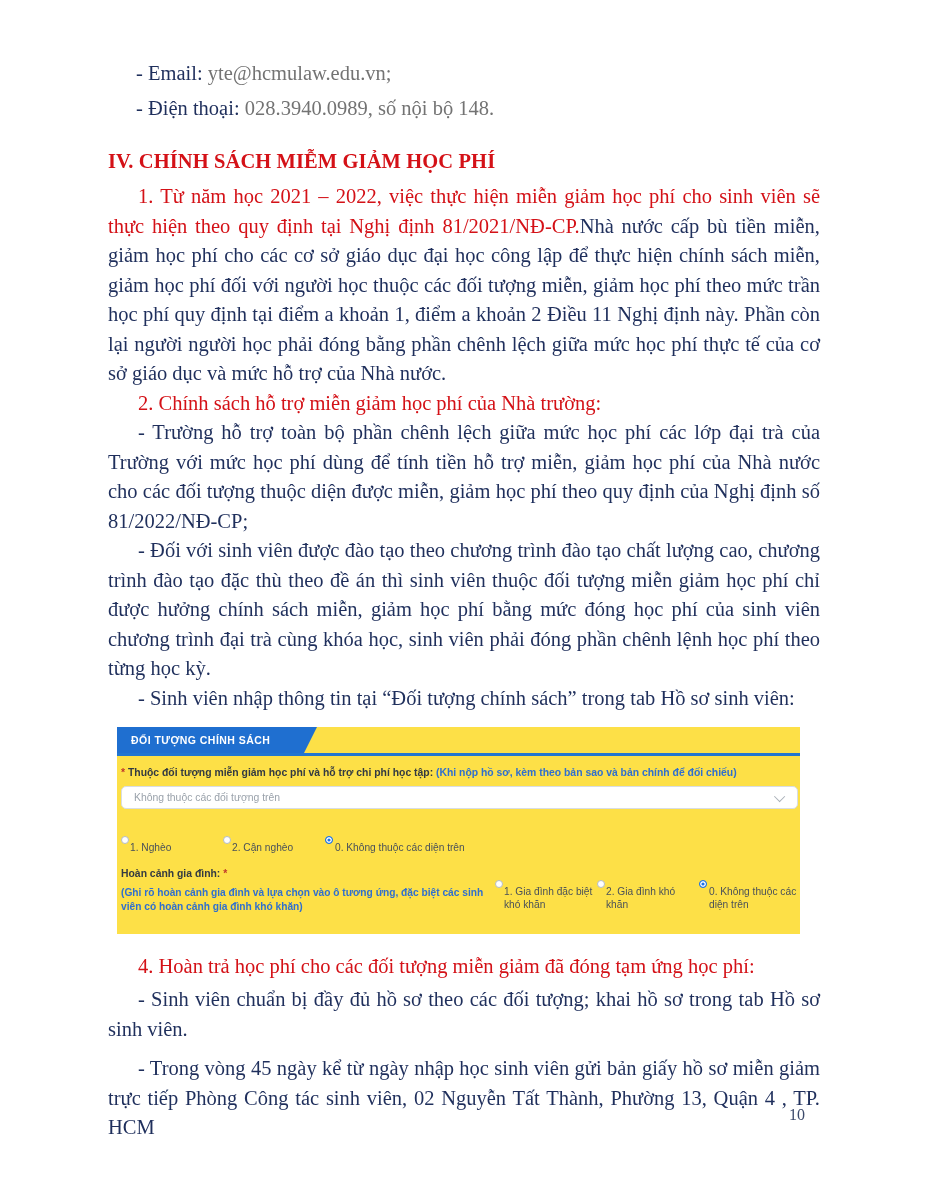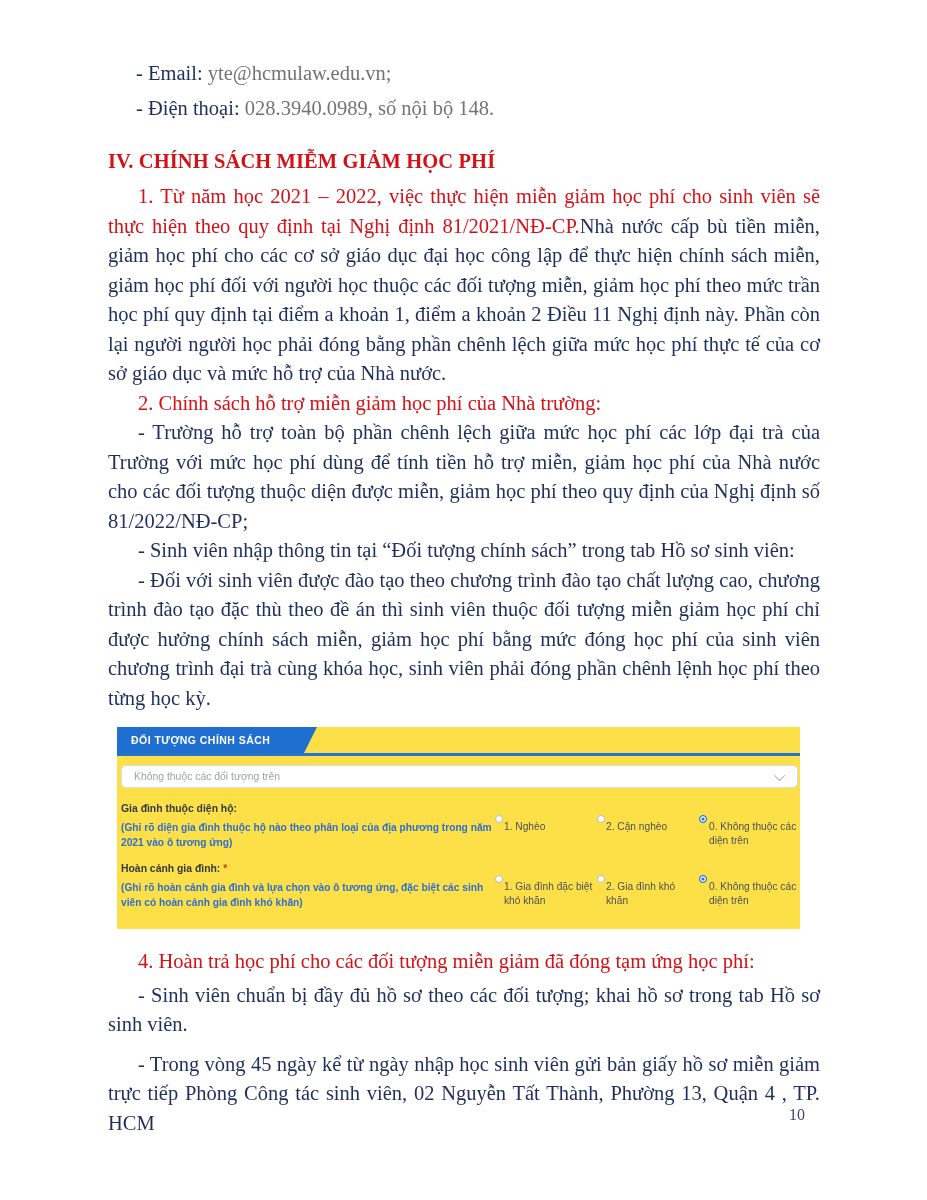--- a/index.html
+++ b/index.html
@@ -240,44 +240,44 @@
     <div class="line indent-dash"><span>- Điện thoại: </span><span class="link-blue">028.3940.0989, số nội bộ 148.</span></div>
 
     <h2 class="section-title">IV. CHÍNH SÁCH MIỄM GIẢM HỌC PHÍ</h2>
 
     <p class="para"><span class="red">1. Từ năm học 2021 – 2022, việc thực hiện miễn giảm học phí cho sinh viên sẽ thực hiện theo quy định tại Nghị định 81/2021/NĐ-CP.</span><span class="navy">Nhà nước cấp bù tiền miễn, giảm học phí cho các cơ sở giáo dục đại học công lập để thực hiện chính sách miễn, giảm học phí đối với người học thuộc các đối tượng miễn, giảm học phí theo mức trần học phí quy định tại điểm a khoản 1, điểm a khoản 2 Điều 11 Nghị định này. Phần còn lại người người học phải đóng bằng phần chênh lệch giữa mức học phí thực tế của cơ sở giáo dục và mức hỗ trợ của Nhà nước.</span></p>
 
     <p class="para-red">2. Chính sách hỗ trợ miễn giảm học phí của Nhà trường:</p>
 
     <p class="para">- Trường hỗ trợ toàn bộ phần chênh lệch giữa mức học phí các lớp đại trà của Trường với mức học phí dùng để tính tiền hỗ trợ miễn, giảm học phí của Nhà nước cho các đối tượng thuộc diện được miễn, giảm học phí theo quy định của Nghị định số 81/2022/NĐ-CP;</p>
 
+    <p class="para">- Đối với sinh viên được đào tạo theo chương trình đào tạo chất lượng cao, chương trình đào tạo đặc thù theo đề án thì sinh viên thuộc đối tượng miễn giảm học phí chỉ được hưởng chính sách miễn, giảm học phí bằng mức đóng học phí của sinh viên chương trình đại trà cùng khóa học, sinh viên phải đóng phần chênh lệnh học phí theo từng học kỳ.</p>
+
     <p class="para">- Sinh viên nhập thông tin tại “Đối tượng chính sách” trong tab Hồ sơ sinh viên:</p>
-
-    <p class="para">- Đối với sinh viên được đào tạo theo chương trình đào tạo chất lượng cao, chương trình đào tạo đặc thù theo đề án thì sinh viên thuộc đối tượng miễn giảm học phí chỉ được hưởng chính sách miễn, giảm học phí bằng mức đóng học phí của sinh viên chương trình đại trà cùng khóa học, sinh viên phải đóng phần chênh lệnh học phí theo từng học kỳ.</p>
 
     <div class="app-shot">
 
       <div class="tabbar">
         <span class="tab">ĐỐI TƯỢNG CHÍNH SÁCH</span>
       </div>
       <div class="tabrule"></div>
 
       <div class="form-body">
 
+        <div class="field-label"><span class="star">*</span>
+          <span>Thuộc đối tượng miễn giảm học phí và hỗ trợ chi phí học tập:</span>
+          <span class="hint">(Khi nộp hồ sơ, kèm theo bản sao và bản chính để đối chiếu)</span>
+        </div>
 
         <div class="select-box">
           <div class="select-value">Không thuộc các đối tượng trên</div>
           <span class="chev"></span>
         </div>
 
         <div class="row">
-          <div class="row-left">
-            <div class="title">Gia đình thuộc diện hộ:</div>
-            <div class="note">(Ghi rõ diện gia đình thuộc hộ nào theo phân loại của địa phương trong năm 2021 vào ô tương ứng)</div>
-          </div>
           <div class="row-right">
             <label class="opt">
               <span class="radio"></span>
               <span class="opt-label">1. Nghèo</span>
             </label>
             <label class="opt">
               <span class="radio"></span>
               <span class="opt-label">2. Cận nghèo</span>
             </label>
             <label class="opt">

